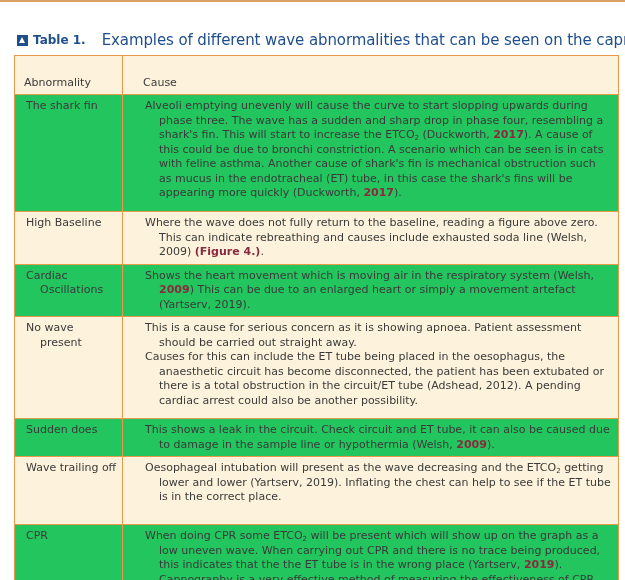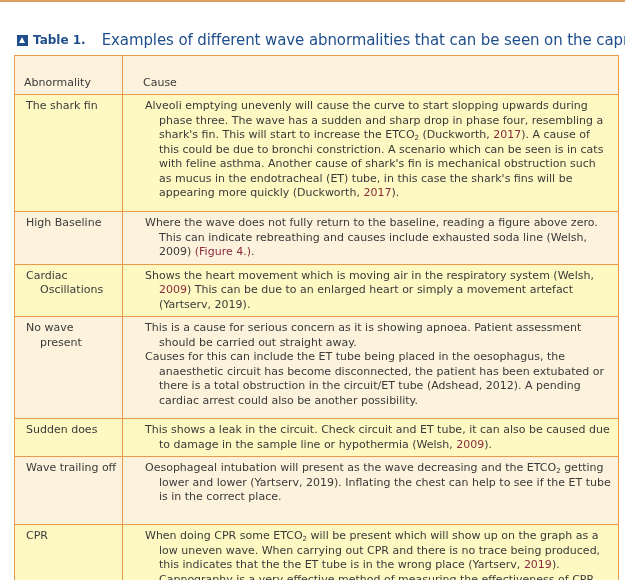--- a/index.html
+++ b/index.html
@@ -37,27 +37,27 @@
   col.c1 { width: 108px; }
   col.c2 { width: 496px; }
   td, th {
     border: 1px solid #e89a4a;
     vertical-align: top; text-align: left;
     padding: 4px 7px 4px 9px;
     font-weight: normal;
     color: #3a3a3a;
   }
   tr.light td, tr.light th { background: #fdf3dd; }
-  tr.dark td { background: #fef9c3; }
+  tr.dark td { background: #22c55e; }
   th.cause-h { padding-left: 20px; }
   td.abn { padding-left: 9px; padding-right: 4px; }
   .hang { padding-left: 16px; text-indent: -14px; }
   td.cause { padding-left: 22px; }
   .para { display: block; padding-left: 14px; text-indent: -14px; }
-  .cite { color: #8b2a3e; }
+  .cite { color: #8b2a3e; font-weight: bold; }
   sub { font-size: 7px; vertical-align: -2px; line-height: 0; }
   tr.r-header th { height: 15px; padding-top: 20px; padding-bottom: 3px; }
 </style>
 </head>
 <body>
 
 <div class="top-rule"></div>
 
 <div class="caption">
   <span class="tri"></span>

